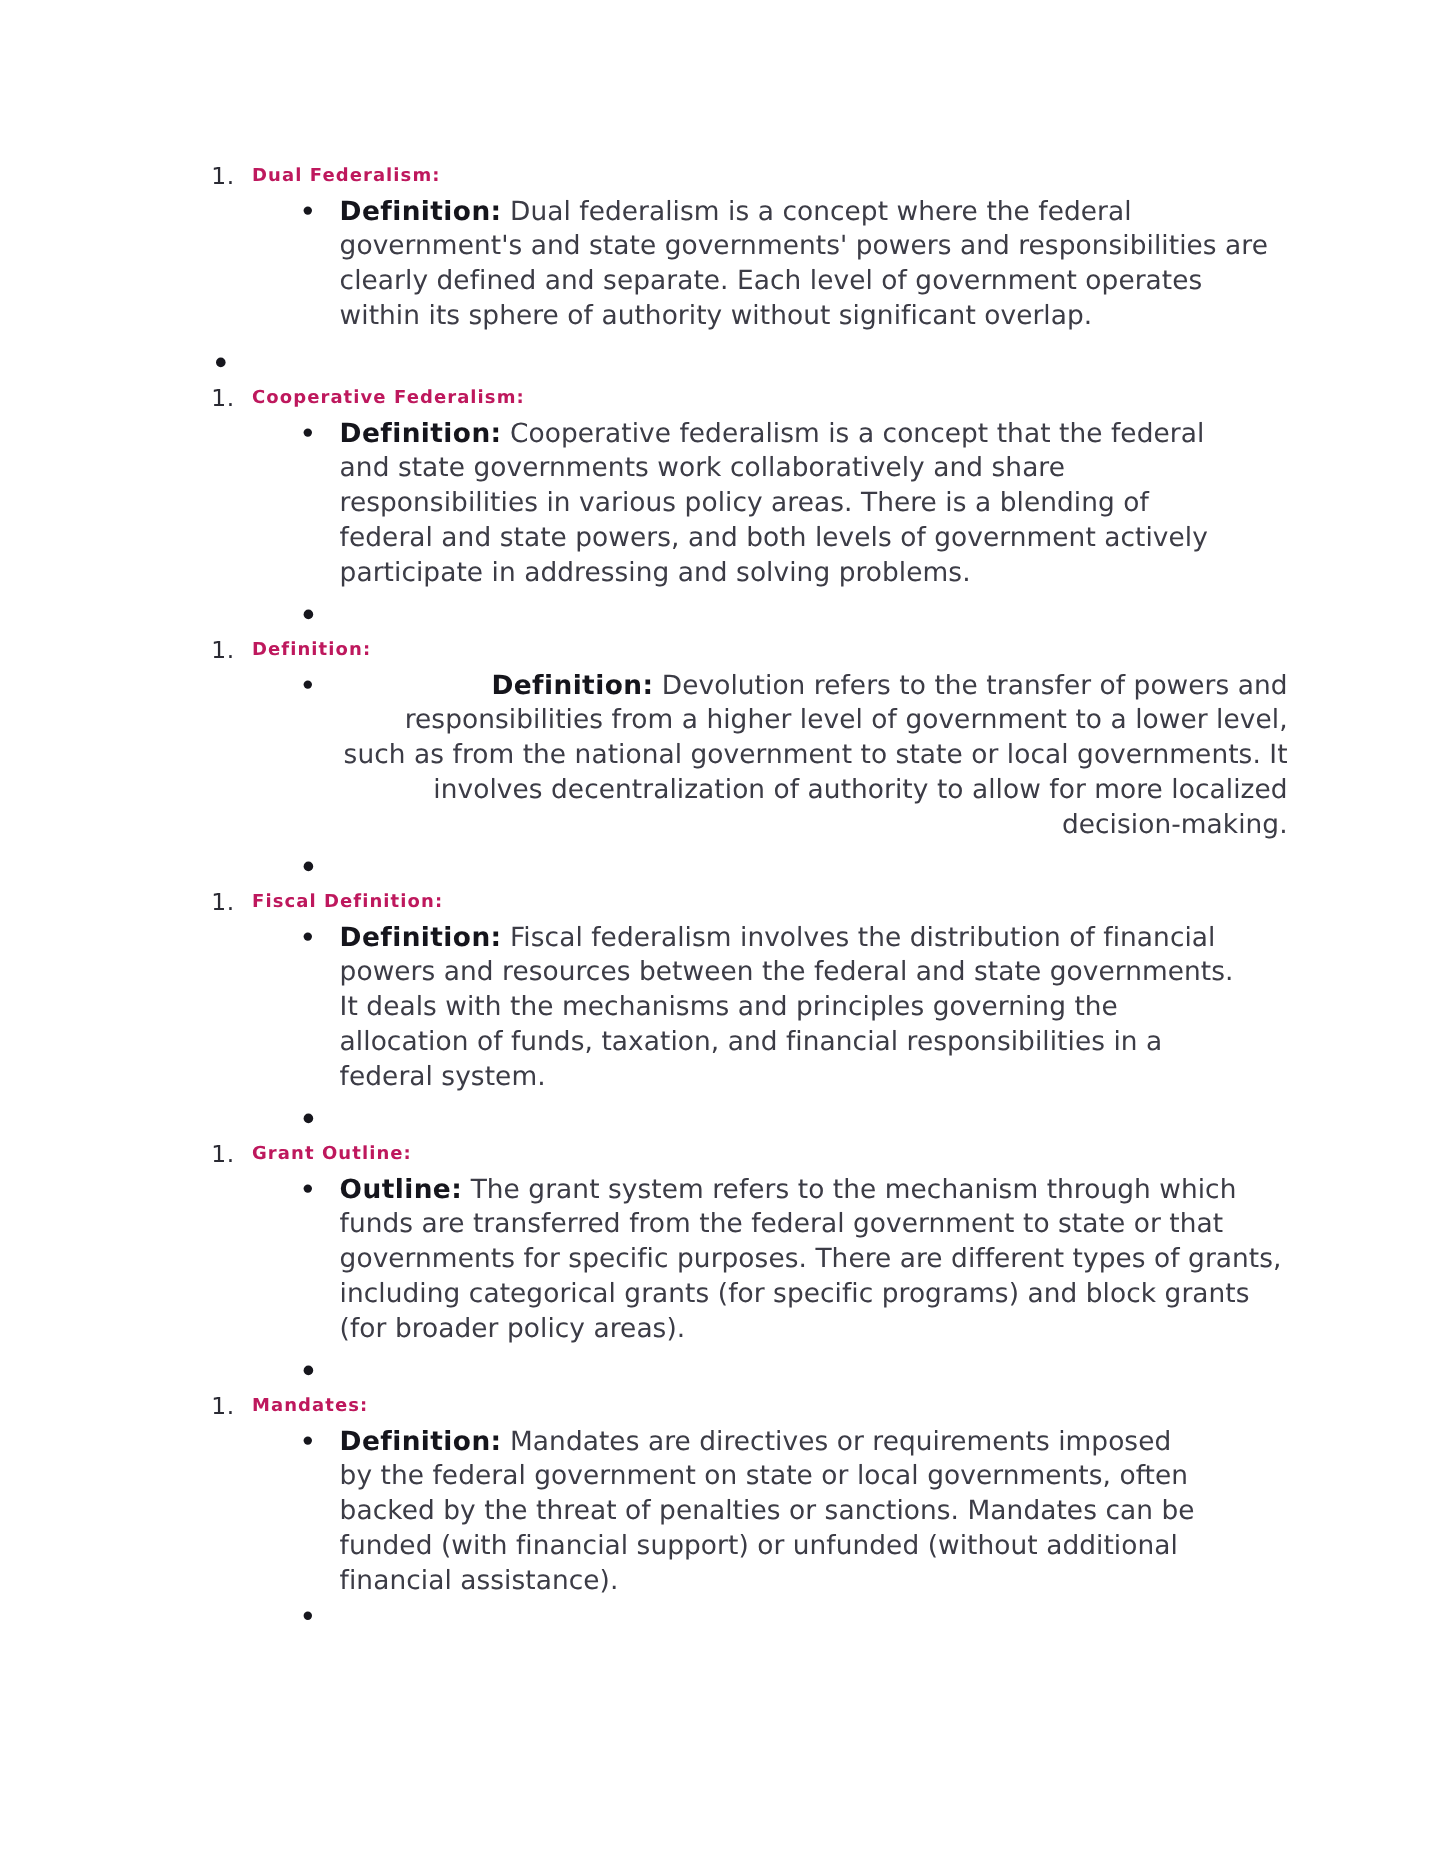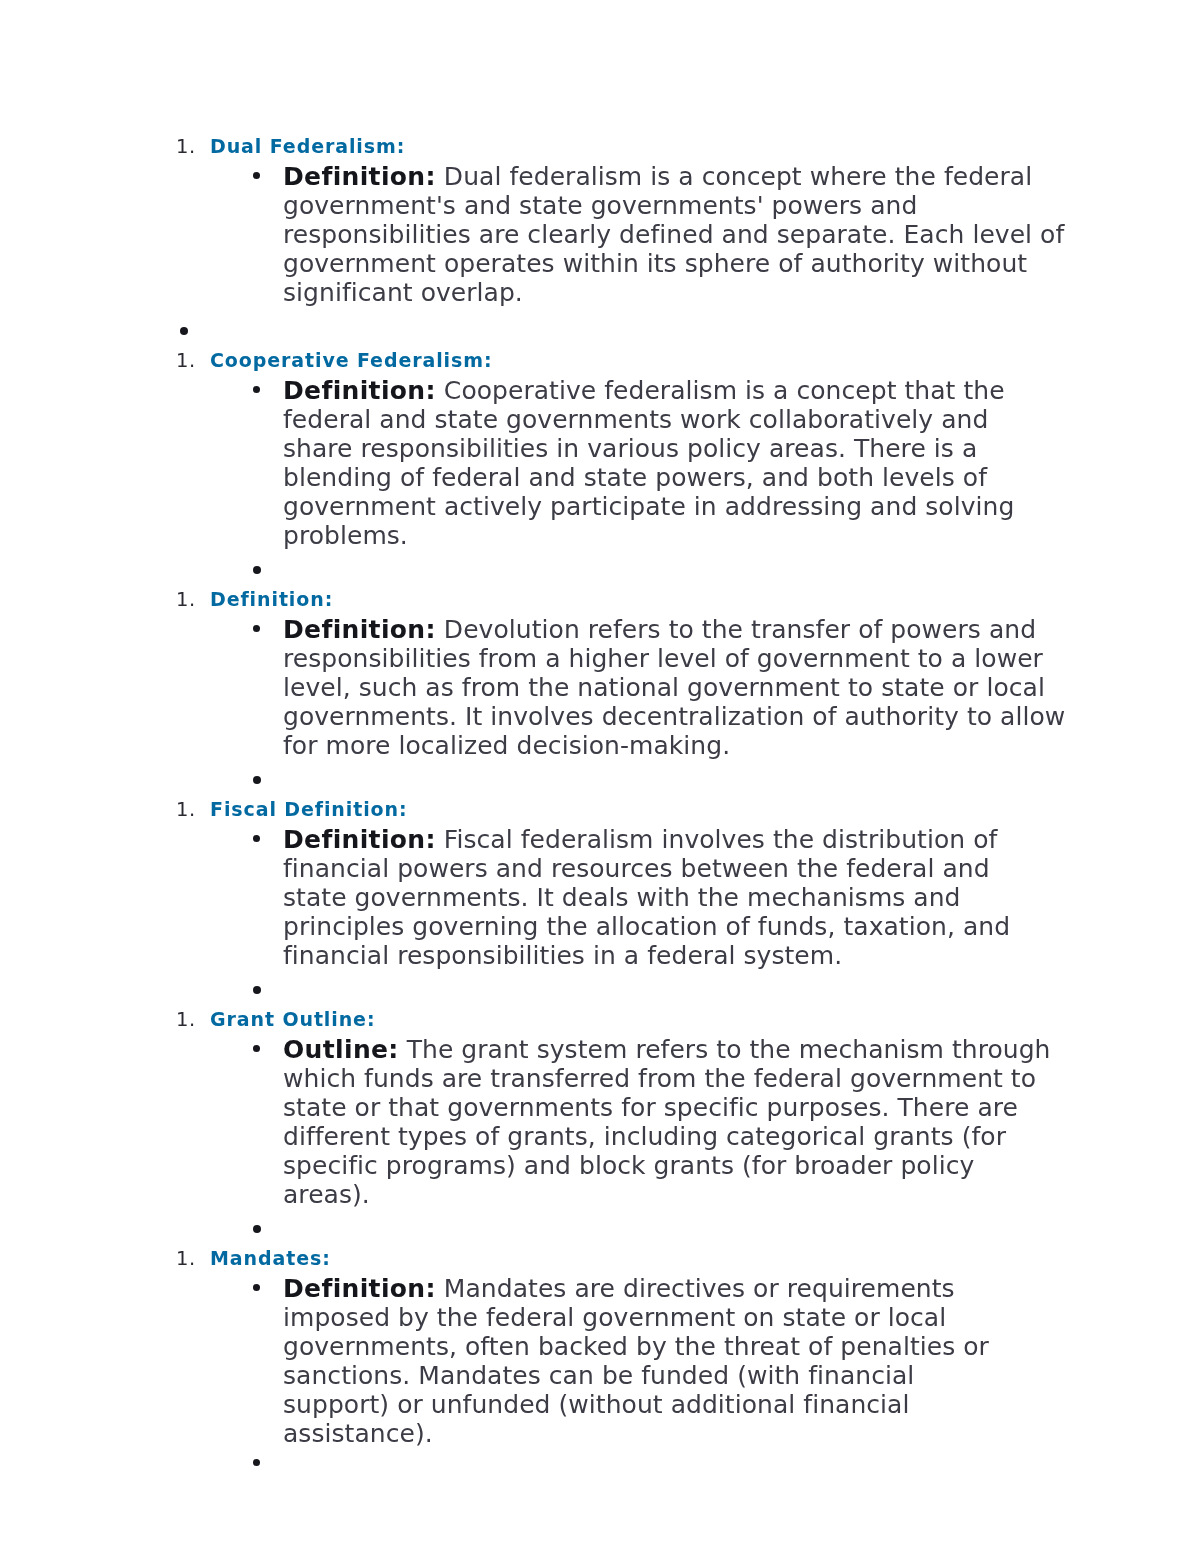--- a/index.html
+++ b/index.html
@@ -36,58 +36,58 @@
   .num-marker {
     position: absolute;
     left: 176px;
     top: 0;
     font-size: 19.5px;
     line-height: 29px;
     color: #2a2a33;
     letter-spacing: 0.5px;
   }
   .num-title {
-    font-size: 19px;
+    font-size: 15px;
     line-height: 29px;
     font-weight: bold;
-    color: #0369a1;
+    color: #be185d;
     letter-spacing: 0.9px;
   }
 
   
   .sub-item {
     position: relative;
     padding-left: 73px;  
     margin-top: 1px;
   }
   .sub-bullet {
     position: absolute;
     left: 43px;          
     top: 10px;
     width: 7px;
     height: 7px;
     background: #16161d;
     border-radius: 50%;
   }
   .sub-text {
-    font-size: 25px;
+    font-size: 22px;
     line-height: 29px;
     color: #3c3c46;
     letter-spacing: 0.05px;
   }
   .lbl {
     font-weight: bold;
     color: #15151c;
     letter-spacing: 0.35px;
   }
 
   
   .w-std  { max-width: 790px; }
   .w-coop { max-width: 740px; }
-  .w-dev  { max-width: 790px; }
+  .w-dev  { max-width: 790px; text-align: right; }
   .w-fisc { max-width: 745px; }
   .w-gran { max-width: 785px; }
   .w-mand { max-width: 718px; }
 
   
   .gap-bullet {
     position: relative;
     height: 29px;
   }
   .gap-bullet .dot {

